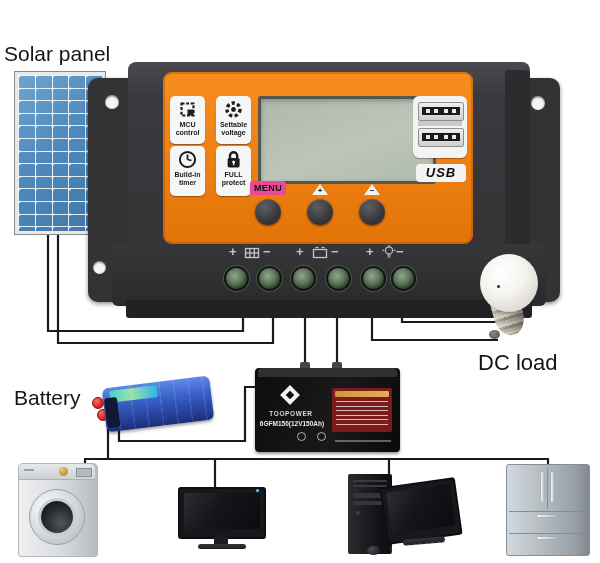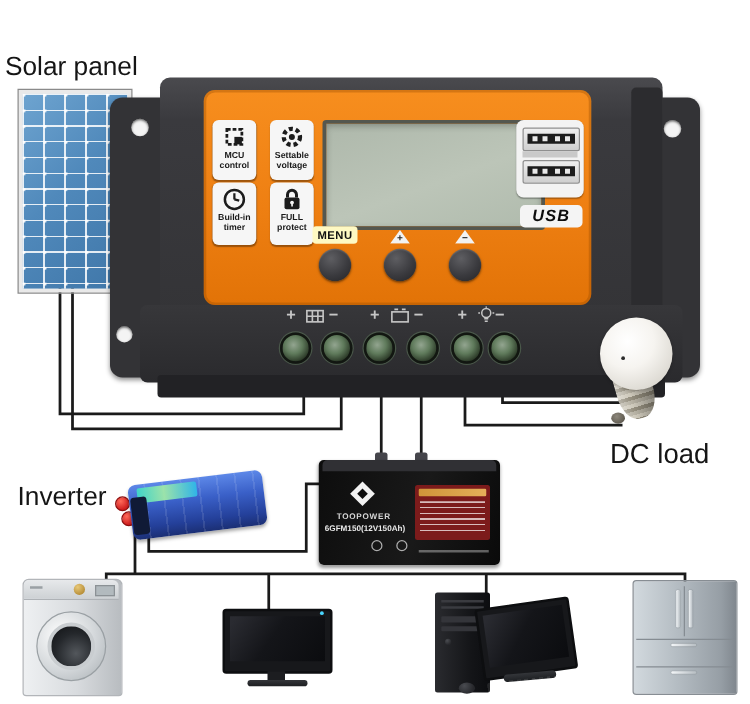--- a/index.html
+++ b/index.html
@@ -14,21 +14,21 @@
   .sideband{background:#2c2c2f;border-radius:4px;}
   .orange{background:linear-gradient(180deg,#f78e1e 0%,#ee7f12 55%,#e27307 100%);
           border-radius:9px;box-shadow:inset 0 0 0 2px rgba(150,75,0,.35);}
   .ctitle{font-style:italic;font-weight:bold;font-size:12.5px;letter-spacing:.6px;
           color:#33302b;text-align:center;white-space:nowrap;}
   .fbox{background:#f6f6f6;border-radius:5px;box-shadow:0 1px 1px rgba(0,0,0,.35);
         display:flex;flex-direction:column;align-items:center;justify-content:flex-start;padding-top:3px;}
   .fcap{font-size:7px;font-weight:bold;line-height:7.6px;text-align:center;color:#1a1a1a;margin-top:1px;}
   .lcd{background:linear-gradient(160deg,#aeb8ab 0%,#bcc5b8 55%,#b0bbad 100%);
        border:3px solid #54574f;border-radius:3px;box-shadow:inset 0 2px 5px rgba(0,0,0,.25);}
-  .menutag{background:#fef9c3;border-radius:3px;color:#111;font-weight:bold;font-size:9px;
+  .menutag{background:#ec4899;border-radius:3px;color:#111;font-weight:bold;font-size:9px;
            text-align:center;line-height:14px;letter-spacing:.4px;}
   .btn{width:26px;height:26px;border-radius:50%;
        background:radial-gradient(circle at 38% 30%,#5e5e62 0%,#3b3b3f 55%,#232326 100%);
        box-shadow:0 1px 2px rgba(0,0,0,.55), inset 0 1px 1px rgba(255,255,255,.15);}
   .tri{width:16px;height:11px;background:#f2f2f2;
        clip-path:polygon(50% 0,100% 100%,0 100%);text-align:center;}
   .trisign{display:block;font-size:8px;font-weight:bold;color:#222;line-height:8px;margin-top:3px;}
   .usbpanel{background:#f3f3f3;border-radius:6px;box-shadow:0 1px 1px rgba(0,0,0,.3);}
   .usbport{background:linear-gradient(180deg,#efefef,#cfcfcf);border:1px solid #8f8f8f;border-radius:2px;}
   .usbslot{background:#1c1c1c;}
@@ -256,23 +256,23 @@
   <div class="abs screw z4" style="left:291px;top:266px;"></div>
   <div class="abs screw z4" style="left:326px;top:266px;"></div>
   <div class="abs screw z4" style="left:361px;top:266px;"></div>
   <div class="abs screw z4" style="left:391px;top:266px;"></div>
 
   <div class="abs bulbbase z5" style="left:488px;top:296px;width:30px;height:40px;"></div>
   <div class="abs bulbtip z5" style="left:489px;top:330px;width:11px;height:9px;"></div>
   <div class="abs bulbglass z5" style="left:480px;top:254px;width:58px;height:58px;">
     <div class="abs bulbdot" style="left:17px;top:31px;"></div>
   </div>
-  <div class="abs lbl z5" style="left:478px;top:350px;font-size:22px;margin-left:10px;">DC load</div>
-
-  <div class="abs lbl z2" style="left:14px;top:386px;font-size:21px;">Inverter</div>
+  <div class="abs lbl z5" style="left:478px;top:350px;font-size:22px;">DC load</div>
+
+  <div class="abs lbl z2" style="left:14px;top:386px;font-size:21px;">Battery</div>
   <div class="abs z2" style="left:90px;top:376px;width:132px;height:62px;">
     <div class="abs redknob" style="left:2px;top:21px;"></div>
     <div class="abs redknob" style="left:7px;top:33px;"></div>
     <div class="abs invbody" style="left:14px;top:6px;width:108px;height:44px;">
       <div class="invribs"></div>
       <div class="abs invsticker" style="left:7px;top:3px;width:48px;height:12px;"></div>
       <div class="abs invvent" style="left:1px;top:10px;width:13px;height:30px;"></div>
     </div>
   </div>
 

